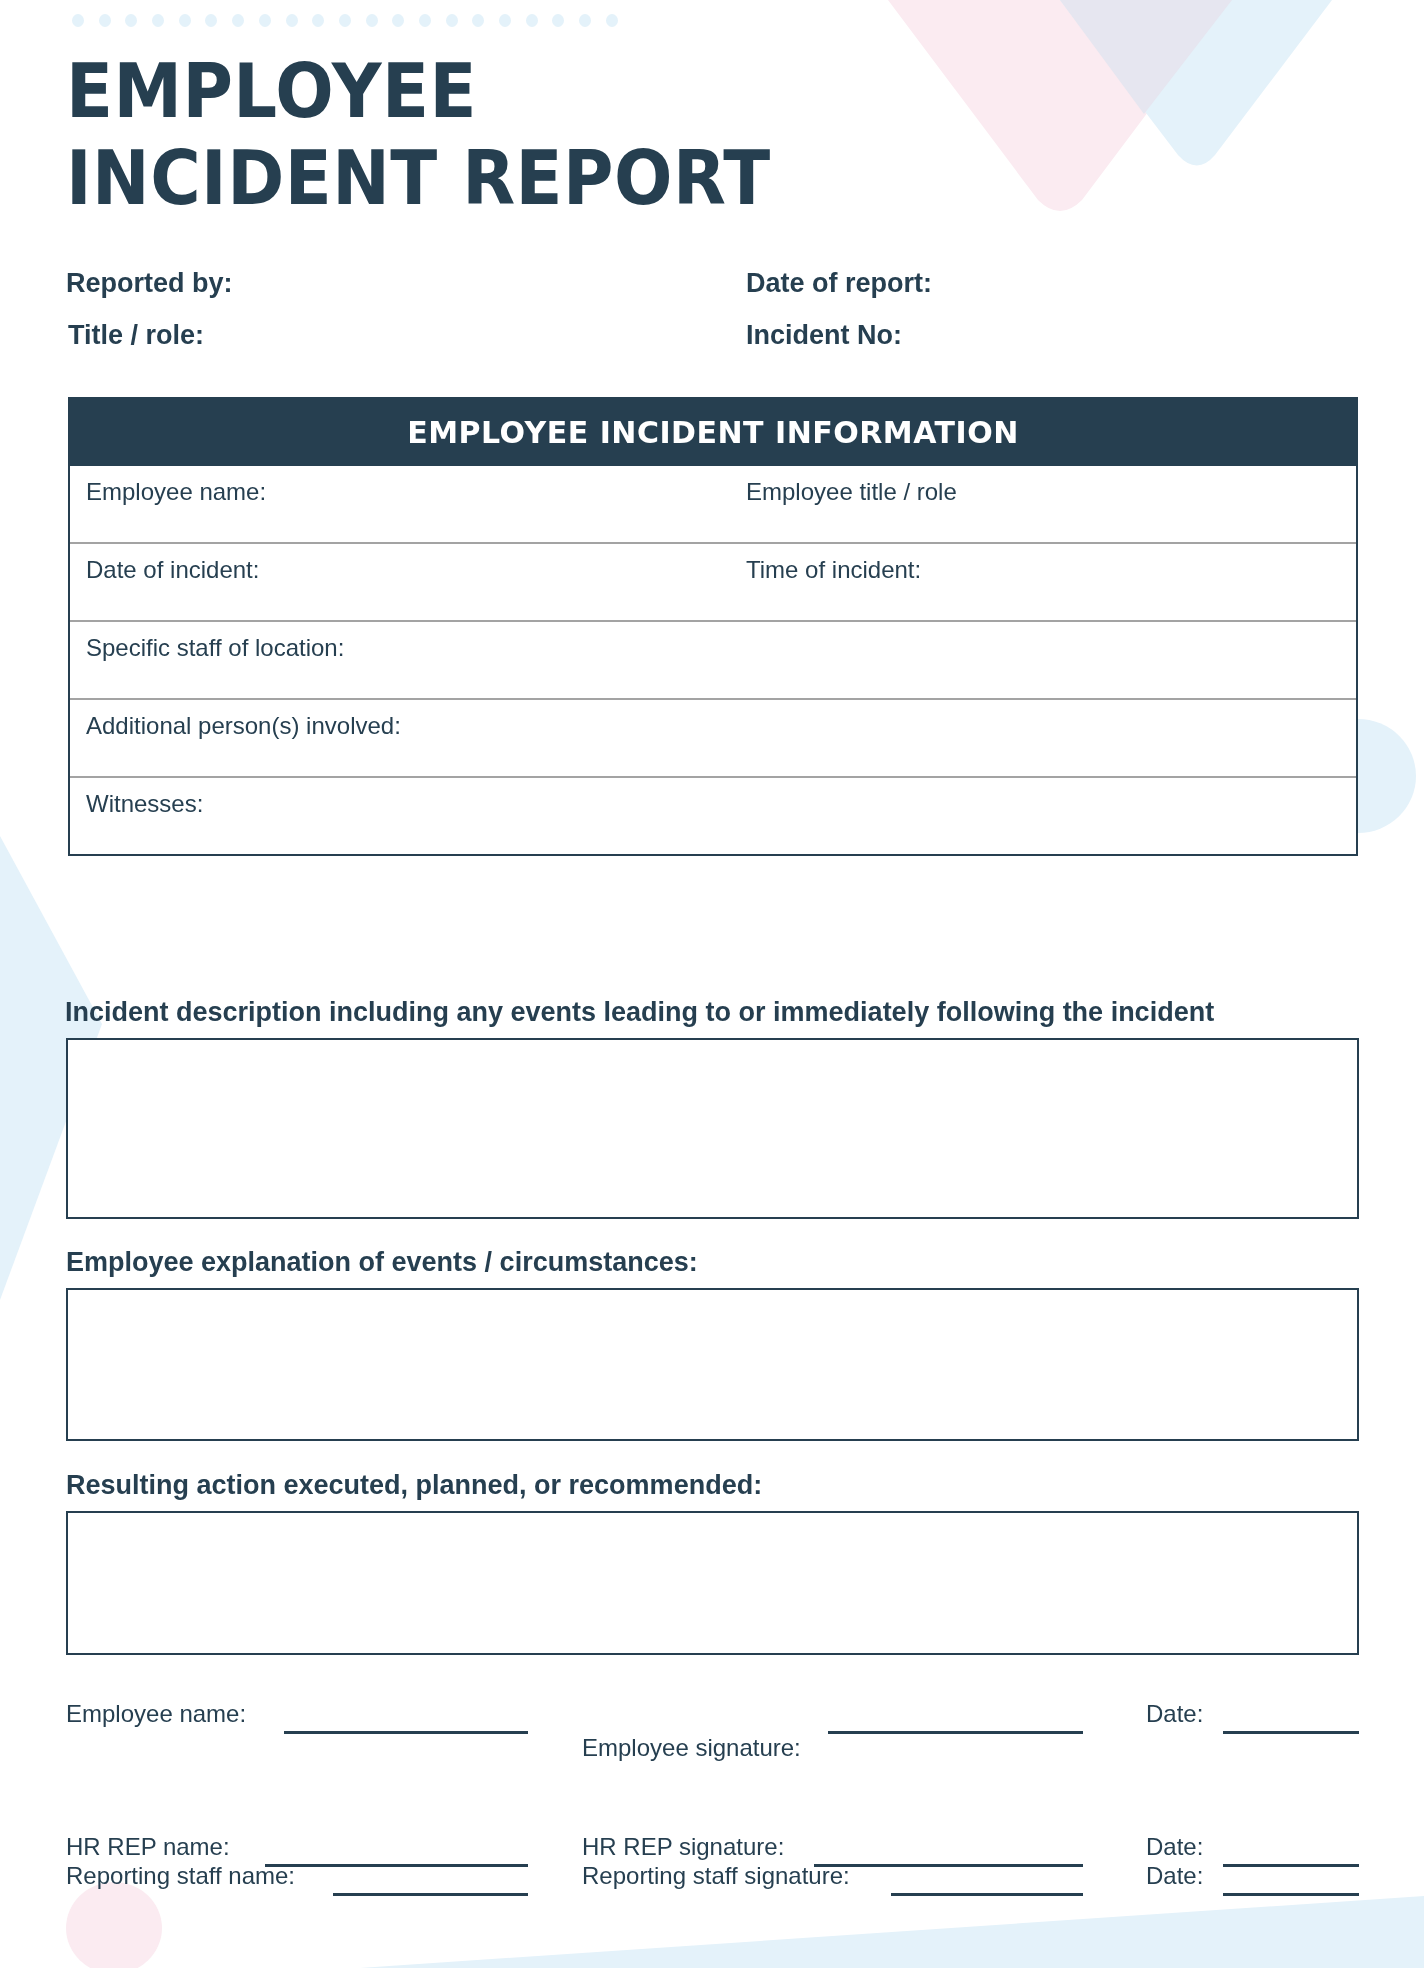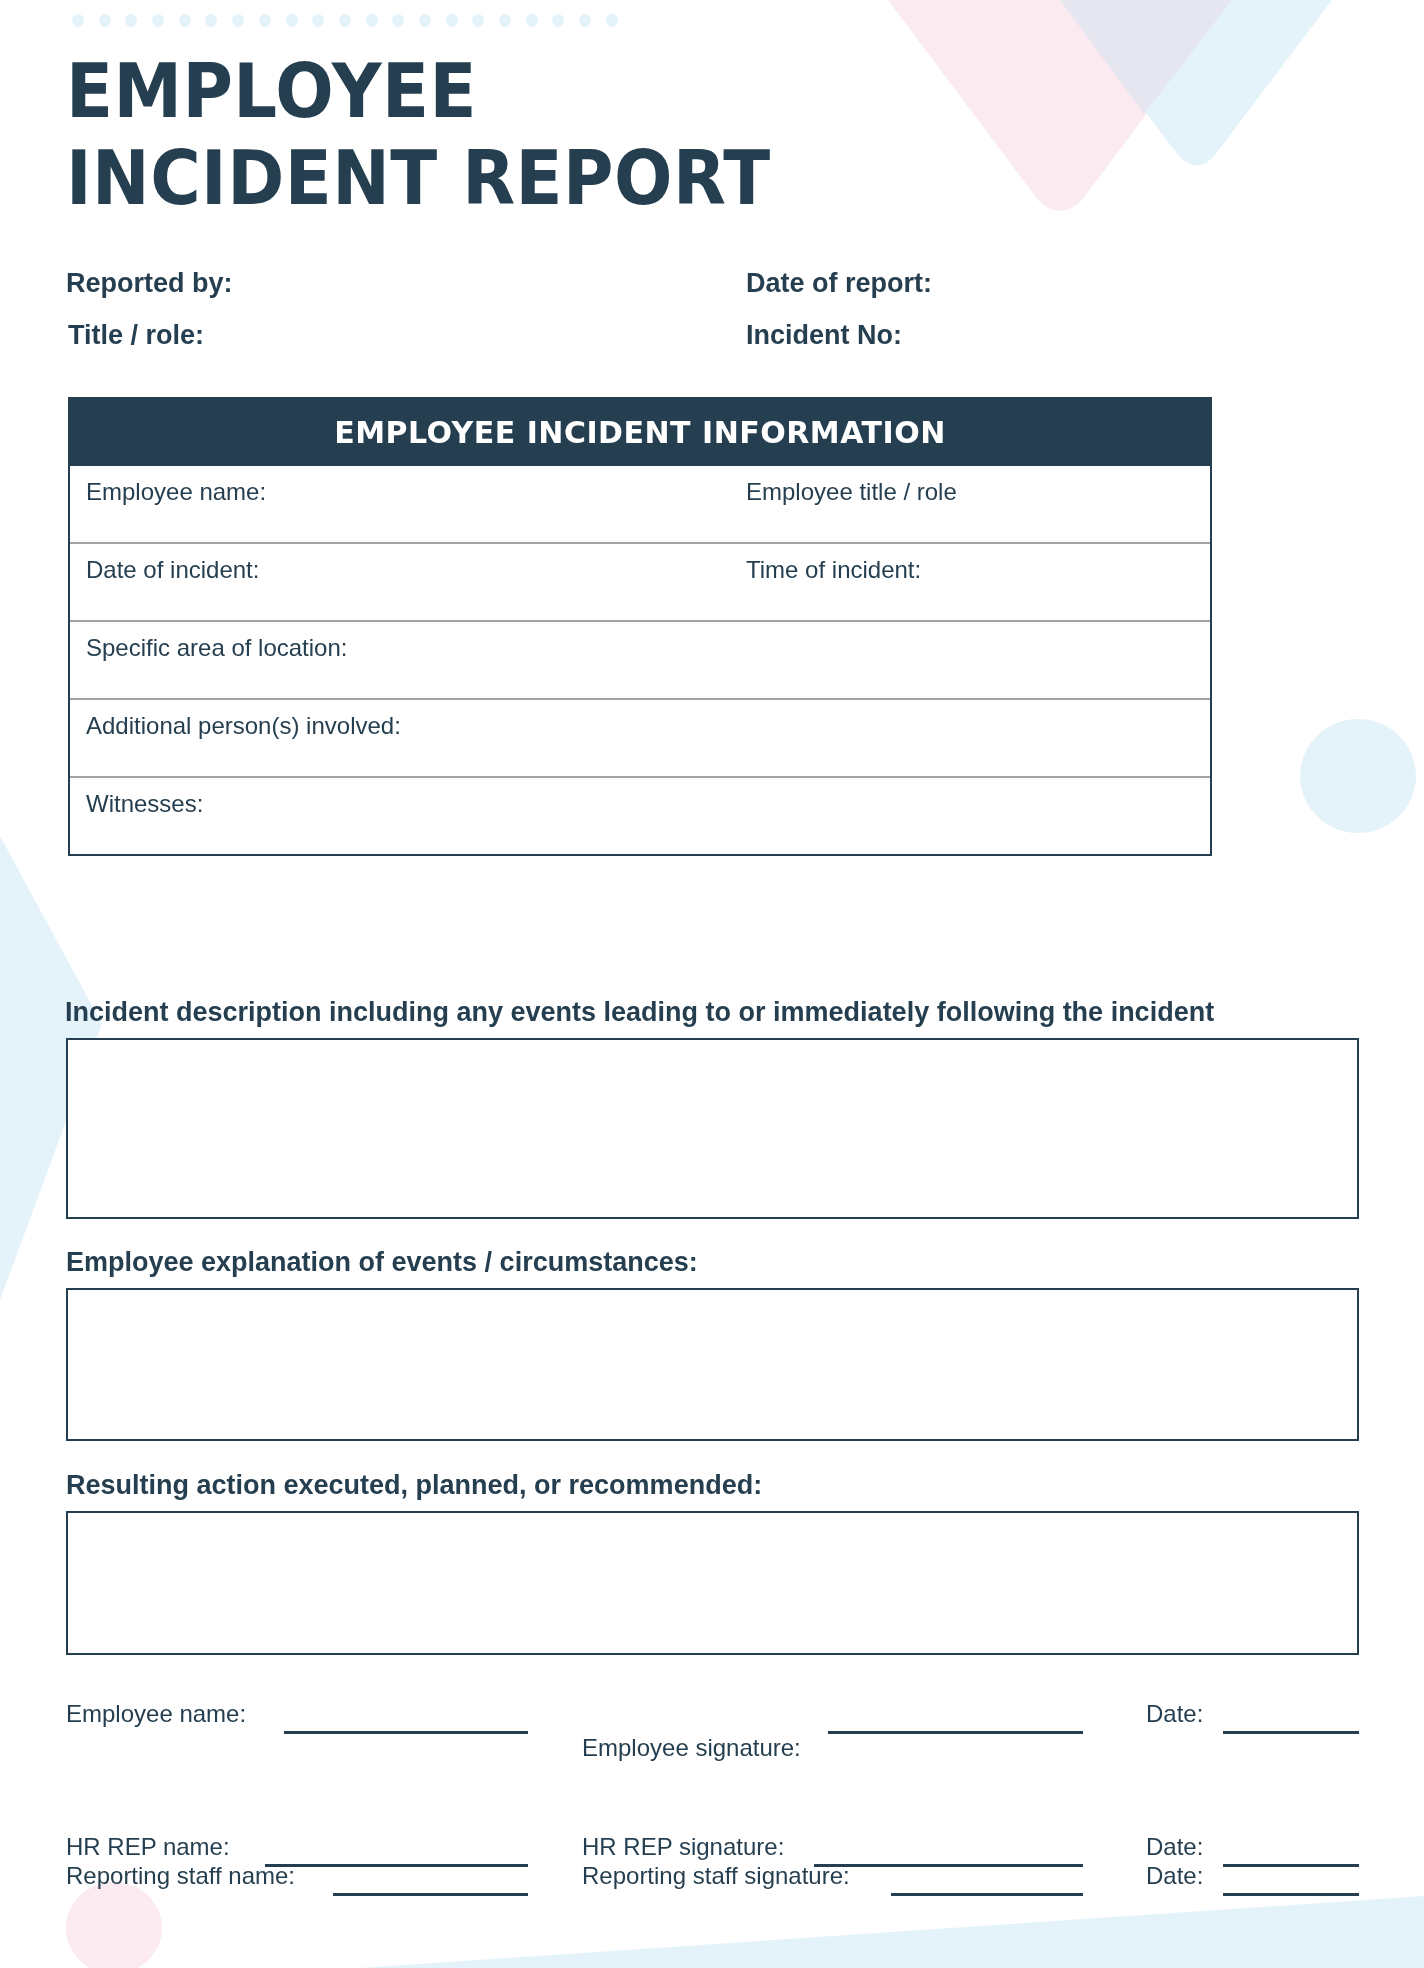--- a/index.html
+++ b/index.html
@@ -10,21 +10,21 @@
 
   .dots { position:absolute; left:72px; top:14px; display:flex; gap:14.7px; }
   .dot { width:12px; height:13px; border-radius:50%; background:#e4f2fa; }
 
   .title { position:absolute; left:66px; top:48px; margin:0; font-family:"DejaVu Sans", sans-serif;
            font-weight:bold; font-size:74px; line-height:87px; color:#263f50; letter-spacing:0.5px; transform:scaleX(0.93); transform-origin:left top; }
   .title span { display:block; }
 
   .meta { position:absolute; font-weight:bold; font-size:27px; color:#263f50; }
 
-  .info-table { position:absolute; left:68px; top:397px; width:1144px; border:2px solid #263f50; box-sizing:border-box; background:#fff; }
+  .info-table { position:absolute; left:68px; top:397px; width:1290px; border:2px solid #263f50; box-sizing:border-box; background:#fff; }
   .info-head { background:#263f50; color:#fff; height:67px; display:flex; align-items:center; justify-content:center;
                font-family:"DejaVu Sans", sans-serif; font-weight:bold; font-size:30px; letter-spacing:0.5px; }
   .info-row { position:relative; height:76px; border-top:2px solid #a3a3a3; font-size:24px; }
   .info-row:first-of-type { border-top:none; }
   .info-row .c1 { position:absolute; left:16px; top:12px; }
   .info-row .c2 { position:absolute; left:676px; top:12px; }
 
   .sec-label { position:absolute; left:66px; font-weight:bold; font-size:27px; color:#263f50; }
   .box { position:absolute; left:66px; width:1293px; border:2.5px solid #263f50; box-sizing:border-box; background:#fff; }
 
@@ -86,21 +86,21 @@
     <div class="info-rows">
       <div class="info-row" style="border-top:none;">
         <span class="c1">Employee name:</span>
         <span class="c2">Employee title / role</span>
       </div>
       <div class="info-row">
         <span class="c1">Date of incident:</span>
         <span class="c2">Time of incident:</span>
       </div>
       <div class="info-row">
-        <span class="c1">Specific area of location:</span>
+        <span class="c1">Specific staff of location:</span>
       </div>
       <div class="info-row">
         <span class="c1">Additional person(s) involved:</span>
       </div>
       <div class="info-row">
         <span class="c1">Witnesses:</span>
       </div>
     </div>
   </div>
 

